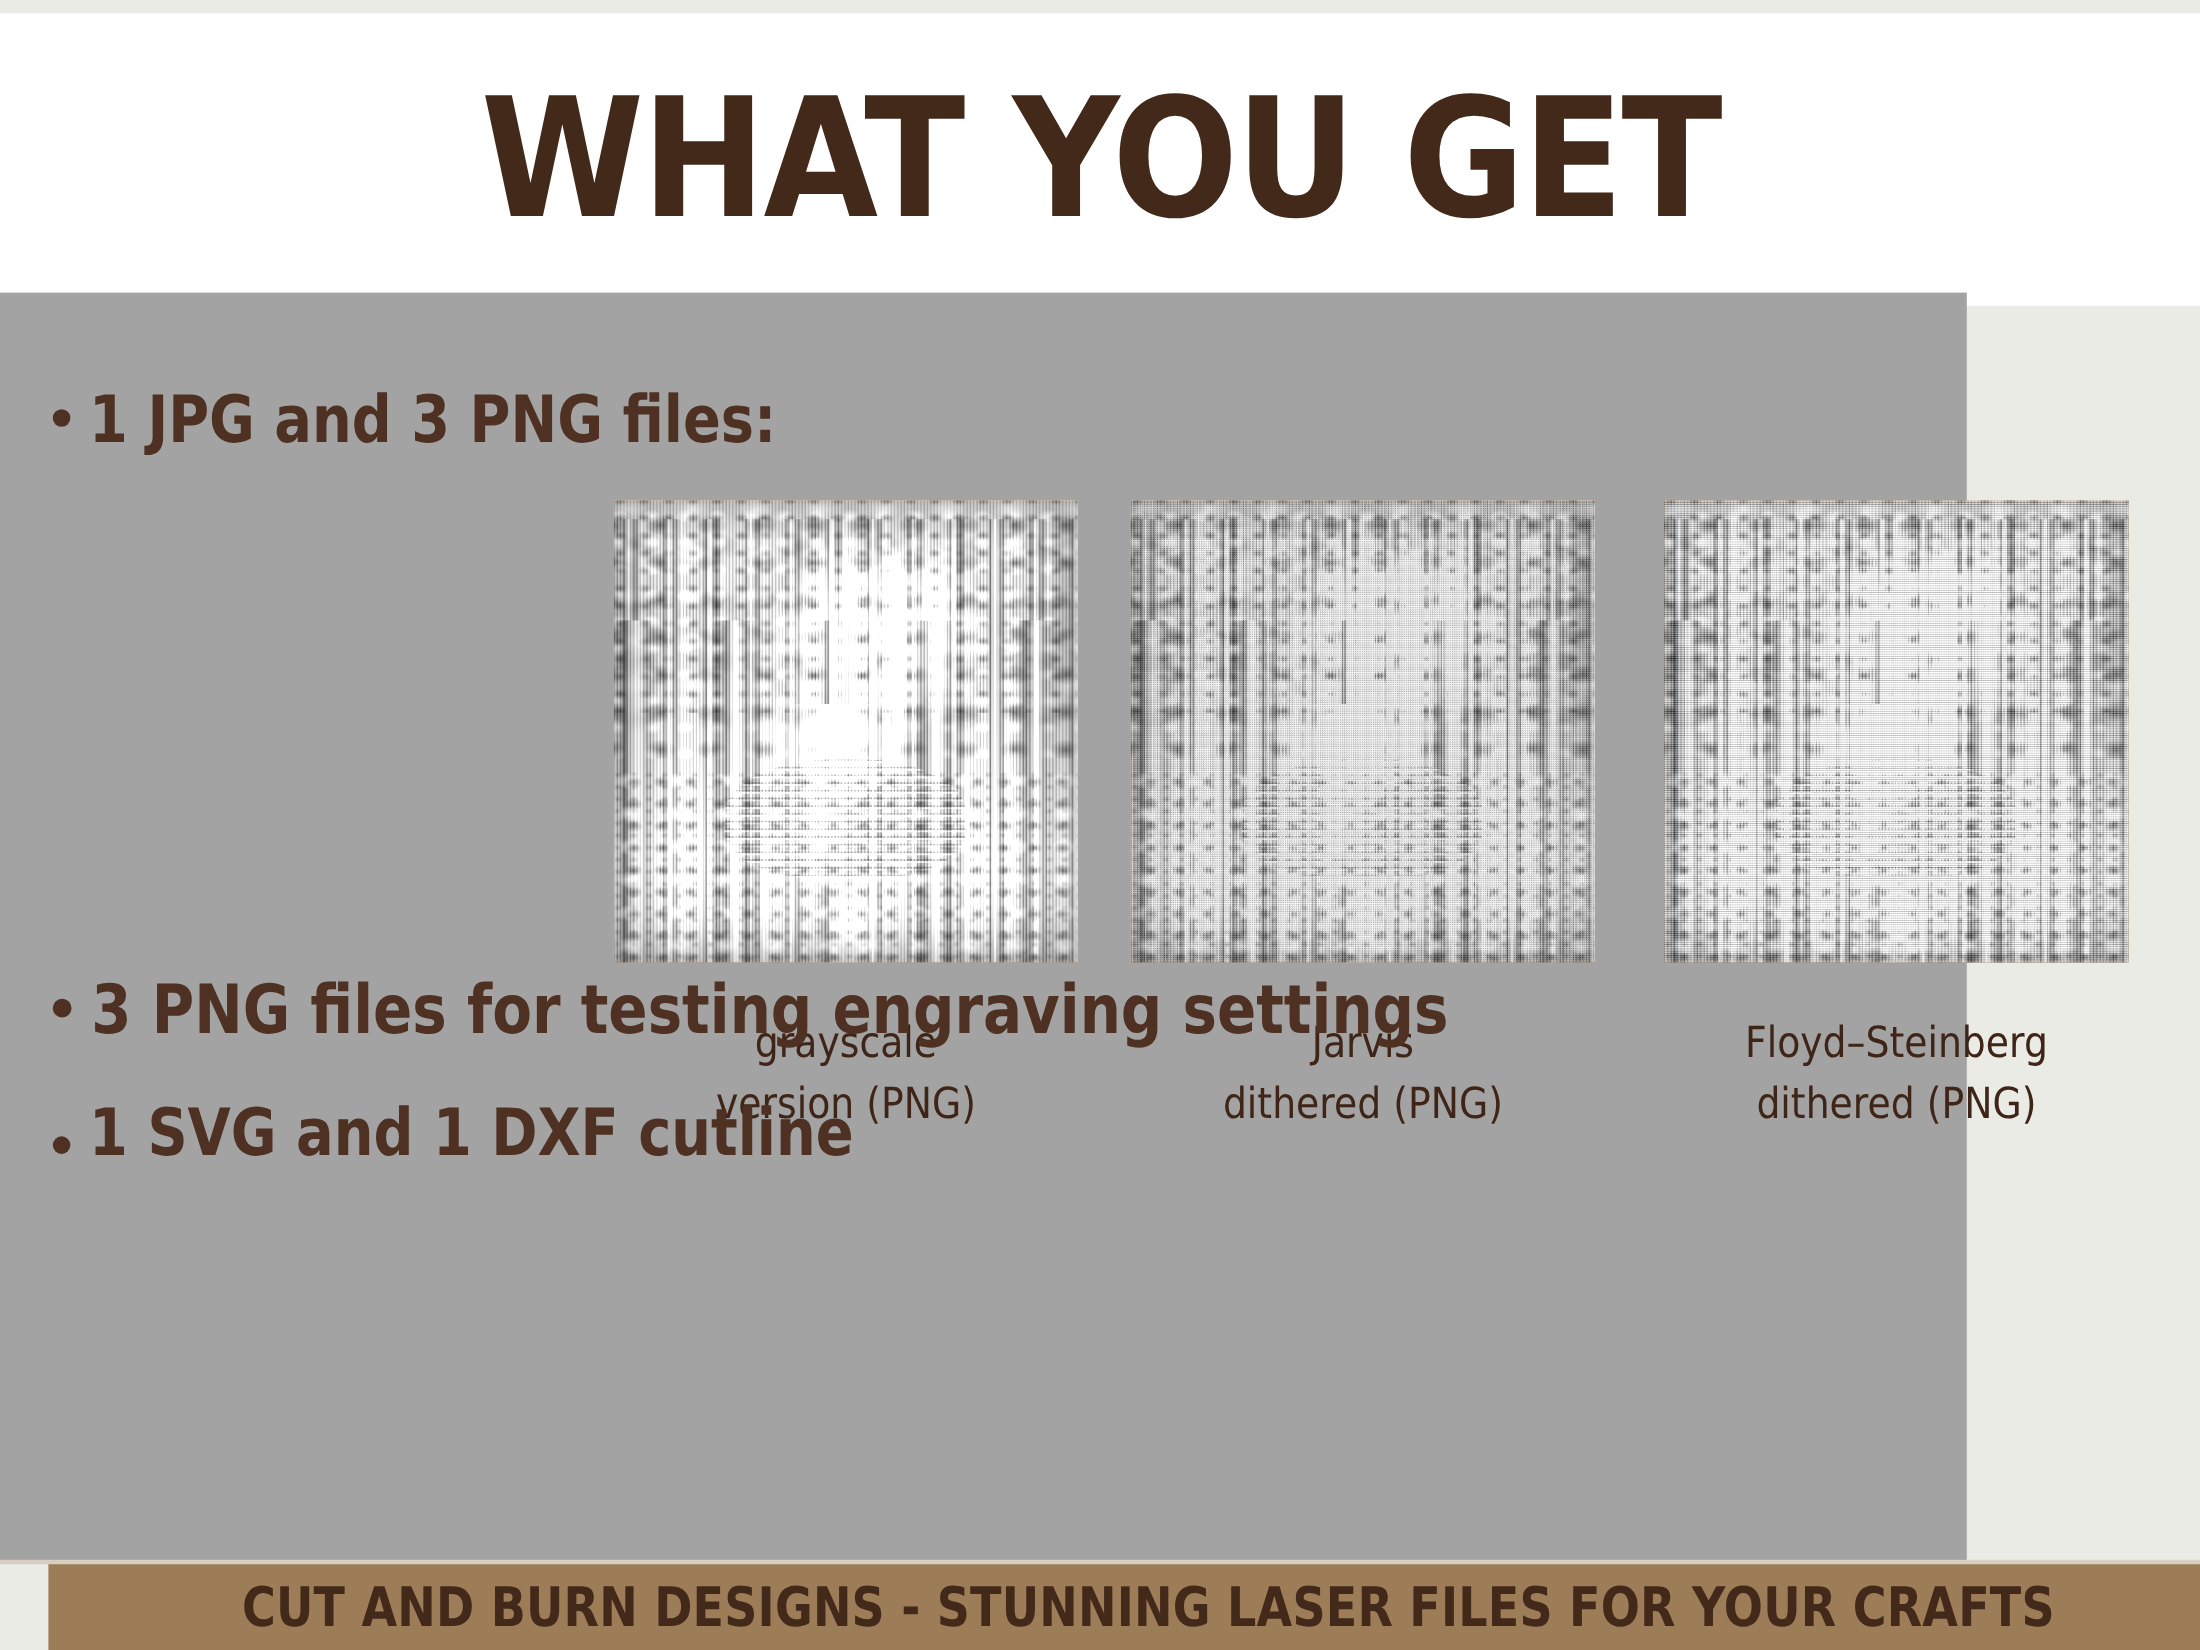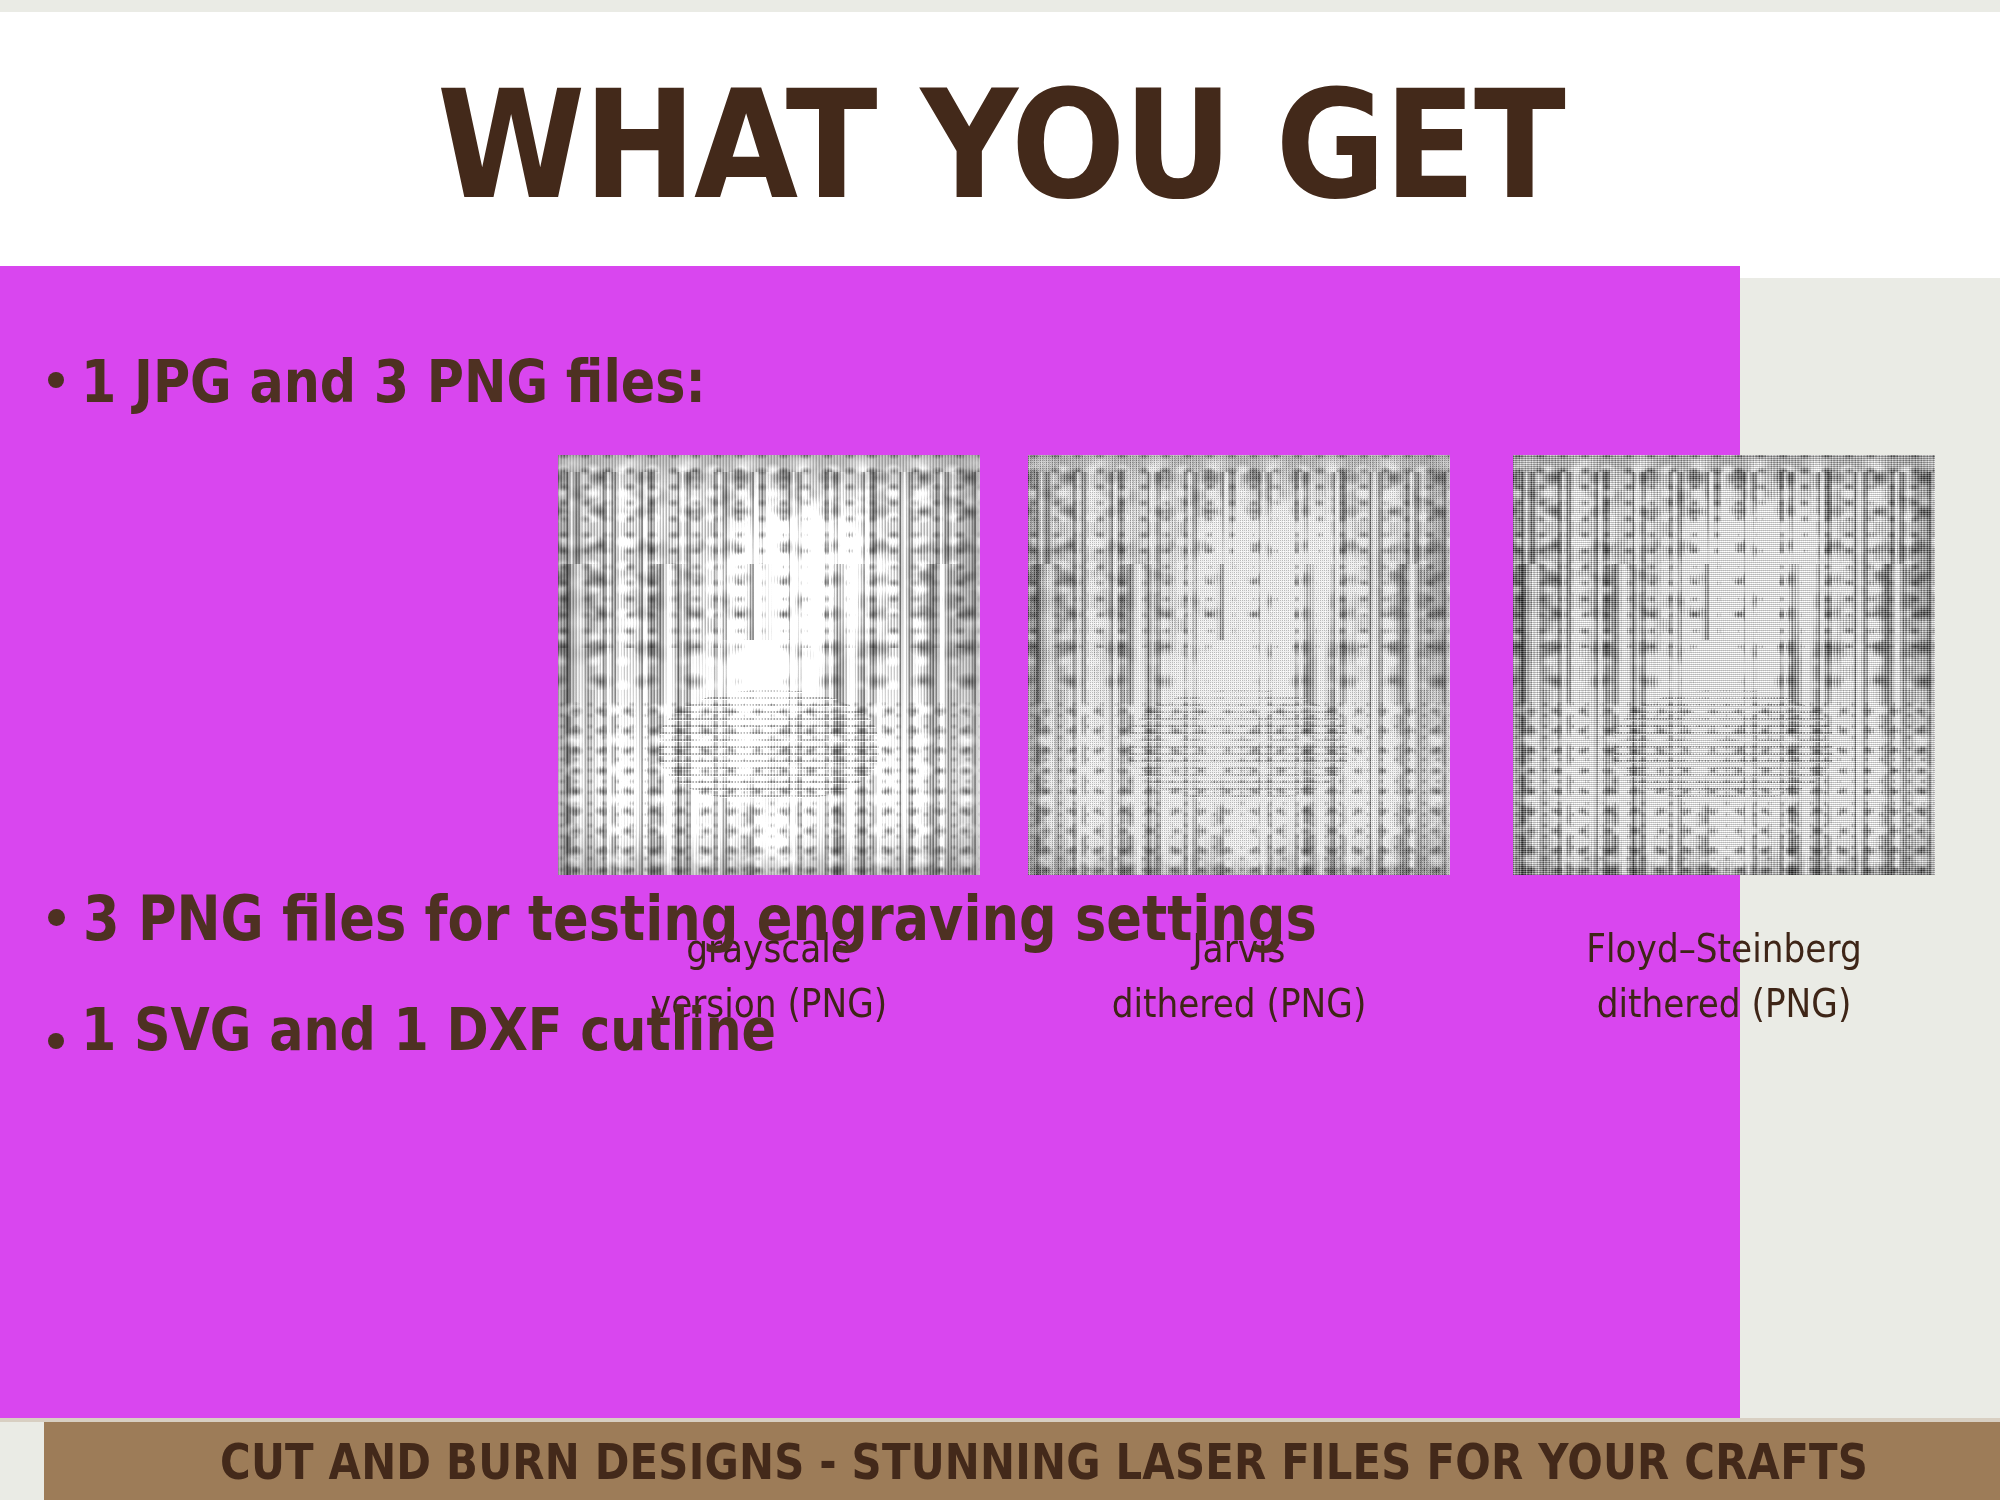--- a/index.html
+++ b/index.html
@@ -23,21 +23,22 @@
     letter-spacing:-2px;
     color:#43291a;
     line-height:1;
     transform:scaleX(1.02) scaleY(1.14);
     transform-origin:center;
     white-space:nowrap;
   }
   
   .content{
     position:absolute;left:0;top:266px;width:1740px;height:1155px;
-    background:#d946ef;
+    background:#a3a3a3;
+    padding-left:48px;
   }
   .bullet-line{
     position:absolute;
     display:flex;align-items:baseline;
     color:#4e3122;
     font-family:"DejaVu Sans",sans-serif;
     font-weight:bold;
     white-space:nowrap;
   }
   .bullet-dot{

